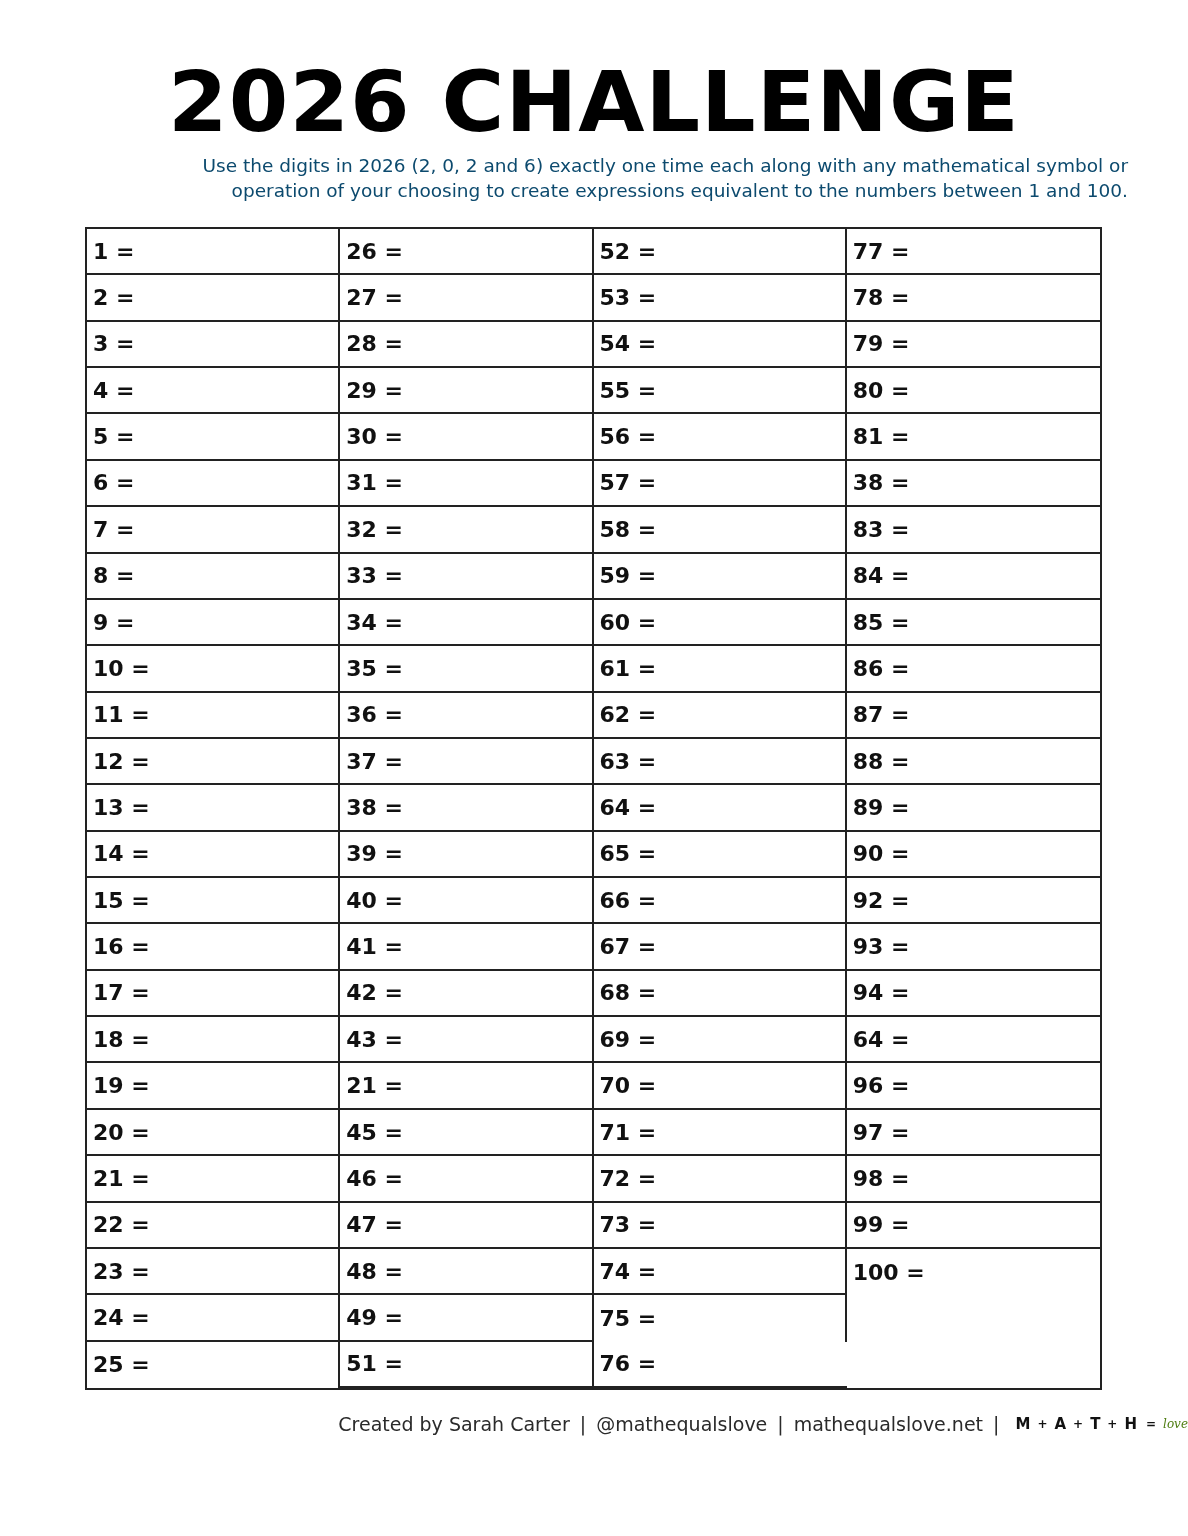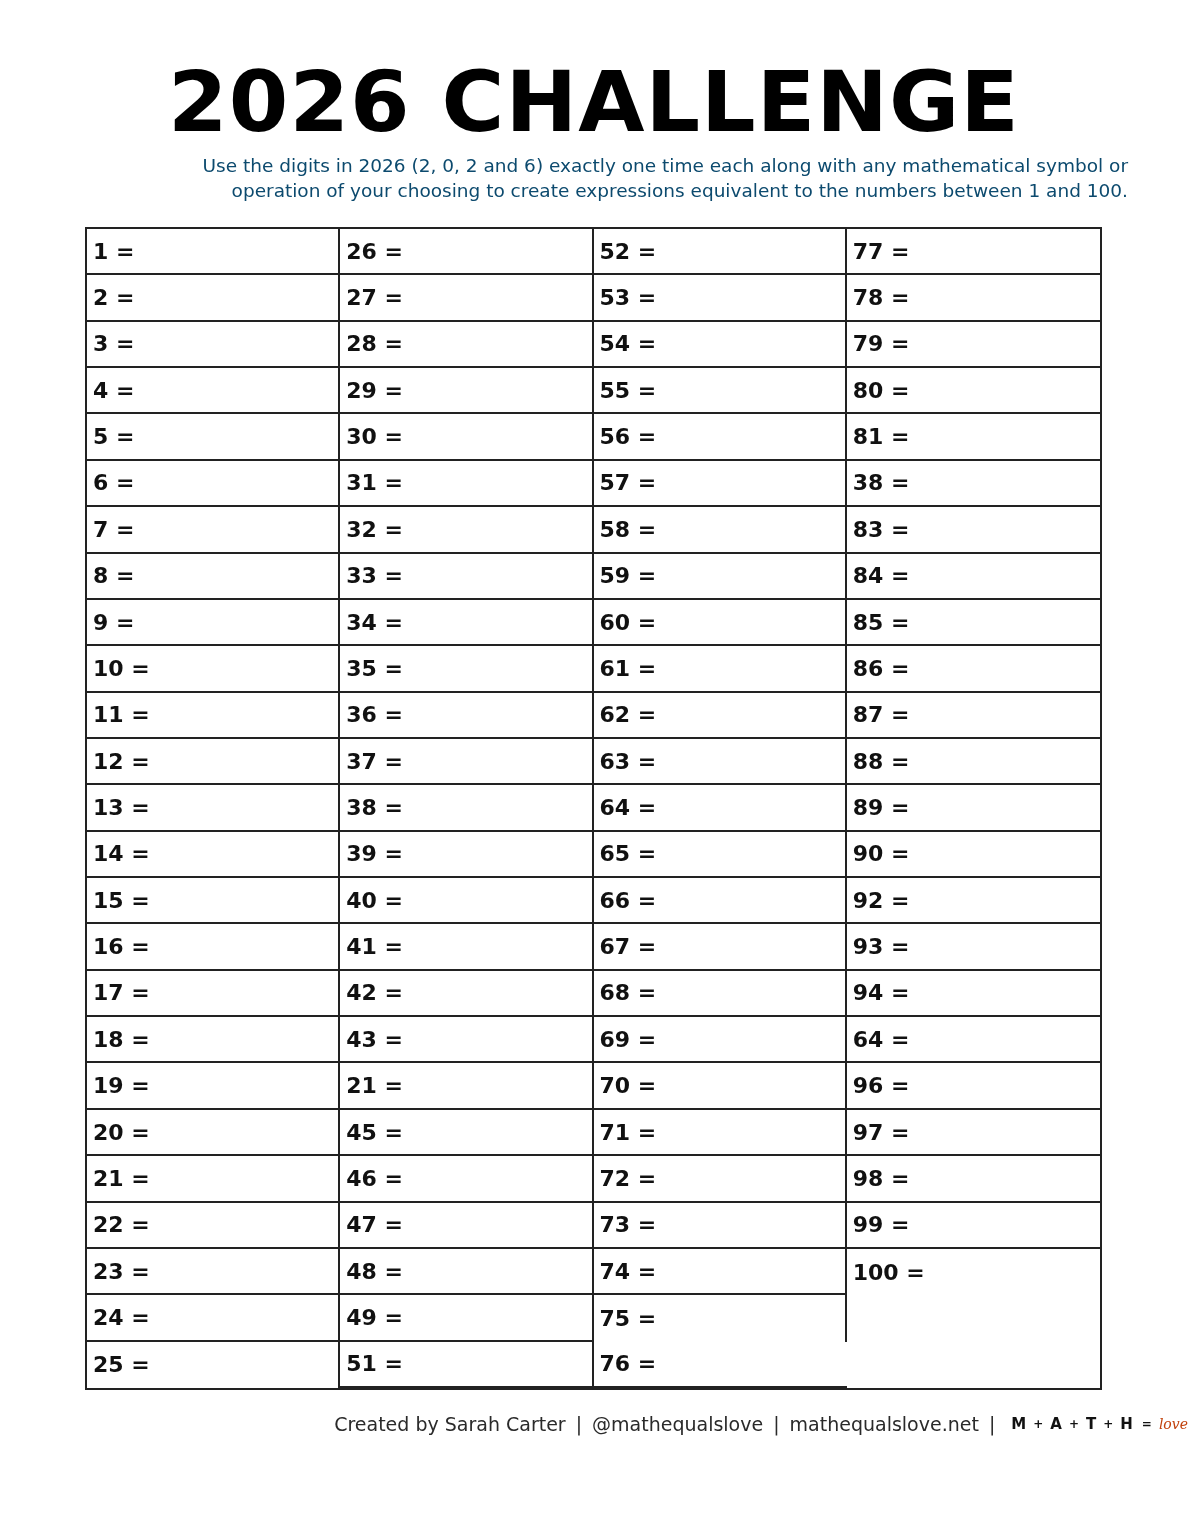--- a/index.html
+++ b/index.html
@@ -97,22 +97,22 @@
     margin: 0 6px;
   }
   .logo .eq {
     font-size: 12px;
     margin: 0 6px 0 8px;
   }
   .logo .love {
     font-family: "DejaVu Serif", serif;
     font-style: italic;
     font-weight: normal;
-    font-size: 14px;
-    color: #c2410c;
+    font-size: 12px;
+    color: #4d7c0f;
     letter-spacing: 0;
   }
 </style>
 </head>
 <body>
 
 <div class="title">2026 CHALLENGE</div>
 
 <div class="instructions">
   <div>Use the digits in 2026 (2, 0, 2 and 6) exactly one time each along with any mathematical symbol or</div>

